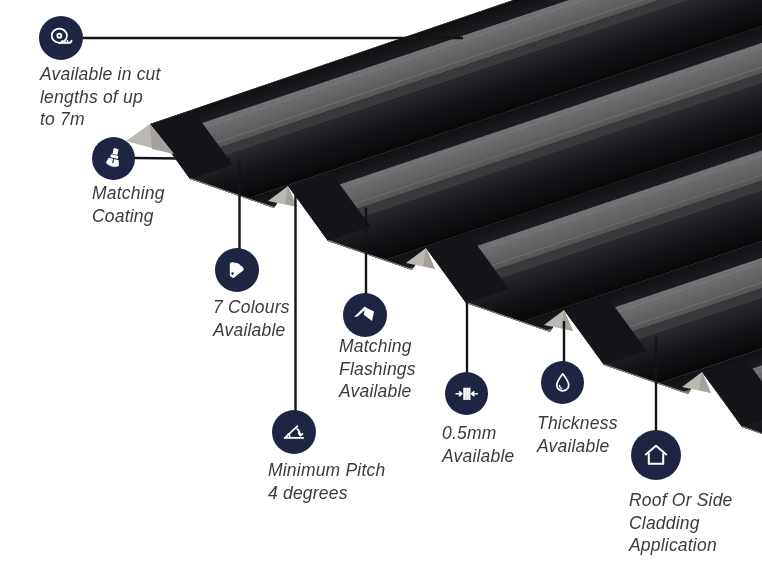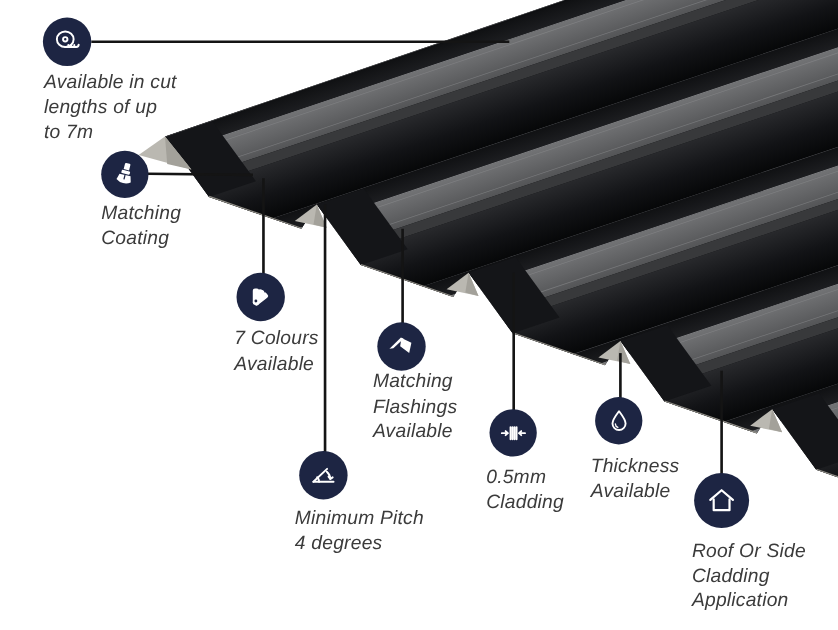--- a/index.html
+++ b/index.html
@@ -228,21 +228,21 @@
     <div class="icon-circle" style="left:445px;top:372px;width:43px;height:43px">
       <svg viewBox="0 0 24 24">
           <g class="icon-stroke" stroke-width="1.3">
         <path d="M9.7,7.2 V16.8 M11.3,7.2 V16.8 M12.9,7.2 V16.8 M14.5,7.2 V16.8"></path>
         <path d="M2.8,12 H7.6 M5.8,10.4 L7.6,12 L5.8,13.6"></path>
         <path d="M21.2,12 H16.4 M18.2,10.4 L16.4,12 L18.2,13.6"></path>
       </g>
         </svg>
     </div>
     <div class="label" style="left:442px;top:422px;width:120px">0.5mm
-Cladding</div>
+Available</div>
   </div>
 
   <div class="callout">
     <div class="icon-circle" style="left:541px;top:361px;width:43px;height:43px">
       <svg viewBox="0 0 24 24">
           <g class="icon-stroke" stroke-width="1.6">
         <path d="M12,4.2 C9.3,7.8 6.8,11 6.8,13.9 a5.2,5.2 0 0 0 10.4,0 C17.2,11 14.7,7.8 12,4.2 Z"></path>
         <path stroke-width="1.1" d="M9.1,14.3 a3,3 0 0 0 2,2.7"></path>
       </g>
         </svg>

